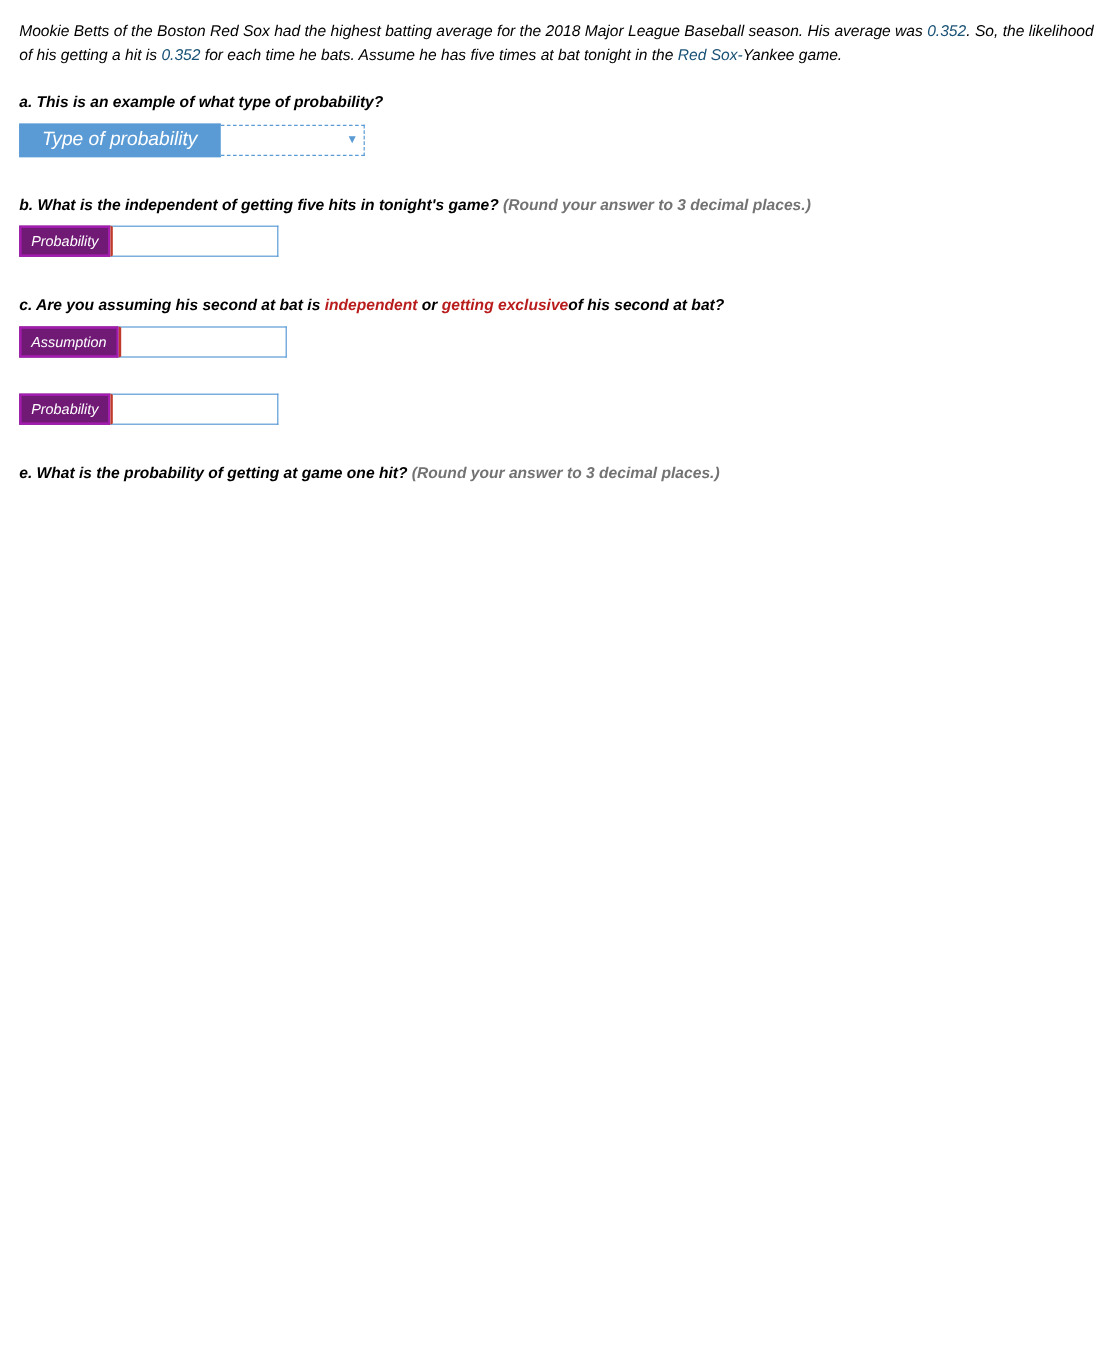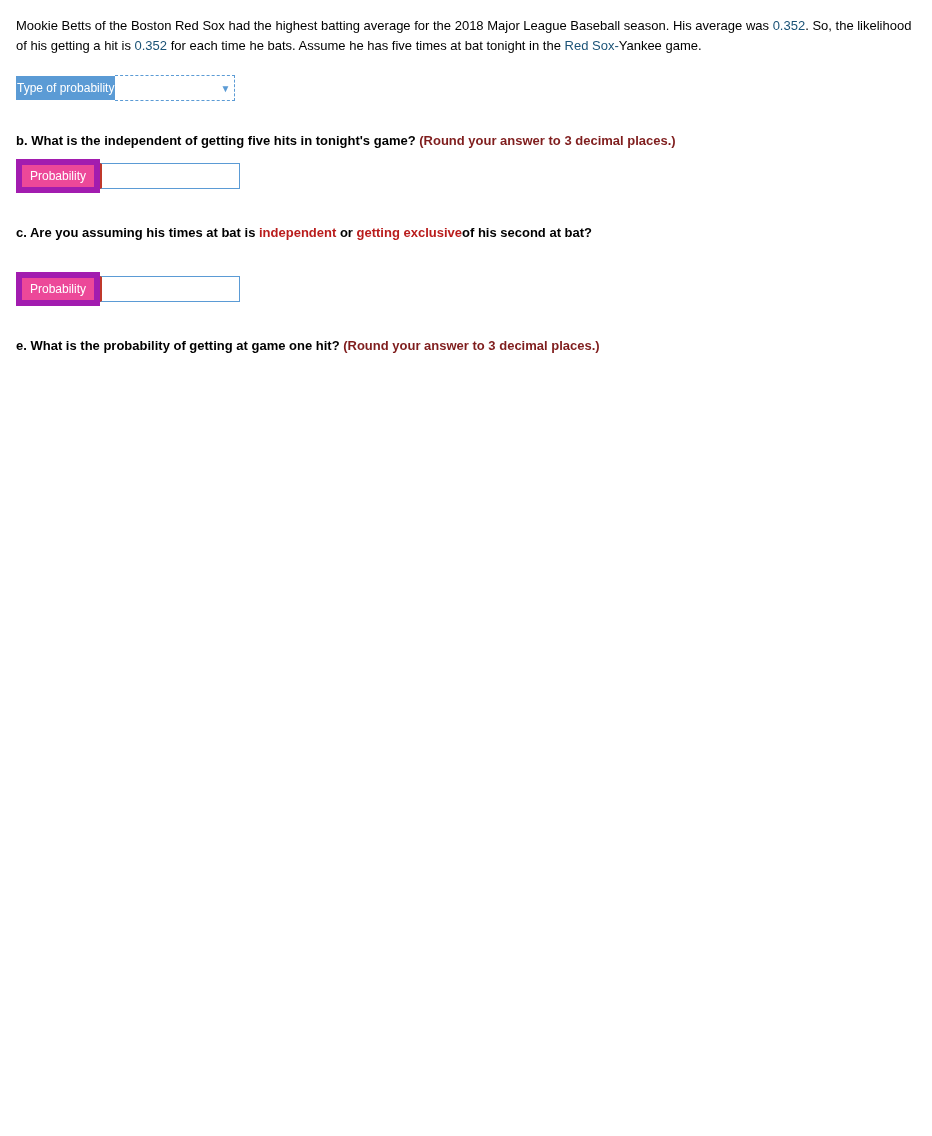--- a/index.html
+++ b/index.html
@@ -1,18 +1,19 @@
 <!DOCTYPE html>
 <html><head>
   <meta charset="utf-8">
   <style>
     * {
       box-sizing: border-box;
       margin: 0;
       padding: 0;
+      font-style: italic;
     }
 
     body {
       font-family: Arial, sans-serif;
       font-size: 13px;
       color: #000;
       background: #fff;
       padding: 16px;
       width: 932px;
     }
@@ -35,39 +36,39 @@
       font-weight: bold;
       margin-bottom: 8px;
       line-height: 1.5;
     }
 
     .question-label .q-letter {
       font-weight: bold;
     }
 
     .bold-red {
-      color: #7f1d1d;
+      color: #737373;
       font-weight: bold;
     }
 
     .blue-text {
       color: #b91c1c;
     }
 
     .dropdown-wrapper {
       display: flex;
       align-items: center;
       margin-top: 6px;
     }
 
     .dropdown-label {
       background-color: #5b9bd5;
       color: #fff;
-      padding: 4px 0;
-      font-size: 12px;
+      padding: 4px 18px;
+      font-size: 16px;
       border: 1px solid #5b9bd5;
       white-space: nowrap;
     }
 
     .dropdown-area {
       border: 1px dashed #5b9bd5;
       border-left: none;
       width: 120px;
       height: 26px;
       display: flex;
@@ -83,25 +84,25 @@
       font-size: 10px;
     }
 
     .input-wrapper {
       display: flex;
       align-items: center;
       margin-top: 6px;
     }
 
     .input-label {
-      background-color: #ec4899;
+      background-color: #701a75;
       color: #fff;
       padding: 4px 8px;
       font-size: 12px;
-      border: 6px solid #a21caf;
+      border: 2px solid #a21caf;
       white-space: nowrap;
     }
 
     .input-field {
       border: 1px solid #5b9bd5;
       border-left: 2px solid #c0392b;
       width: 140px;
       height: 26px;
       padding: 2px 4px;
       font-size: 12px;
@@ -109,20 +110,24 @@
     }
   </style>
 </head>
 <body>
 
 <div class="intro-text">
   <span>Mookie Betts of the Boston Red Sox had the highest batting average for the 2018 Major League Baseball season. His average was </span><span class="highlight-blue">0.352</span><span>. So, the likelihood of his getting a hit is </span><span class="highlight-blue">0.352</span><span> for each time he bats. Assume he has five times at bat tonight in the </span><span class="highlight-blue">Red Sox-</span><span>Yankee game.</span>
 </div>
 
 <div class="question-block">
+  <div class="question-label">
+    <span class="q-letter">a.</span>
+    <span> This is an example of what type of probability?</span>
+  </div>
   <div class="dropdown-wrapper">
     <div class="dropdown-label">Type of probability</div>
     <div class="dropdown-area">
       <span class="dropdown-arrow">▼</span>
     </div>
   </div>
 </div>
 
 <div class="question-block">
   <div class="question-label">
@@ -131,21 +136,25 @@
   </div>
   <div class="input-wrapper">
     <div class="input-label">Probability</div>
     <input class="input-field" type="text" style="">
   </div>
 </div>
 
 <div class="question-block">
   <div class="question-label">
     <span class="q-letter">c.</span>
-    <span> Are you assuming his times at bat is </span><span class="blue-text">independent</span><span> or </span><span class="blue-text">getting exclusive</span><span>of his second at bat?</span>
+    <span> Are you assuming his second at bat is </span><span class="blue-text">independent</span><span> or </span><span class="blue-text">getting exclusive</span><span>of his second at bat?</span>
+  </div>
+  <div class="input-wrapper">
+    <div class="input-label">Assumption</div>
+    <input class="input-field" type="text" style="">
   </div>
 </div>
 
 <div class="question-block">
   <div class="input-wrapper">
     <div class="input-label">Probability</div>
     <input class="input-field" type="text" style="">
   </div>
 </div>
 

